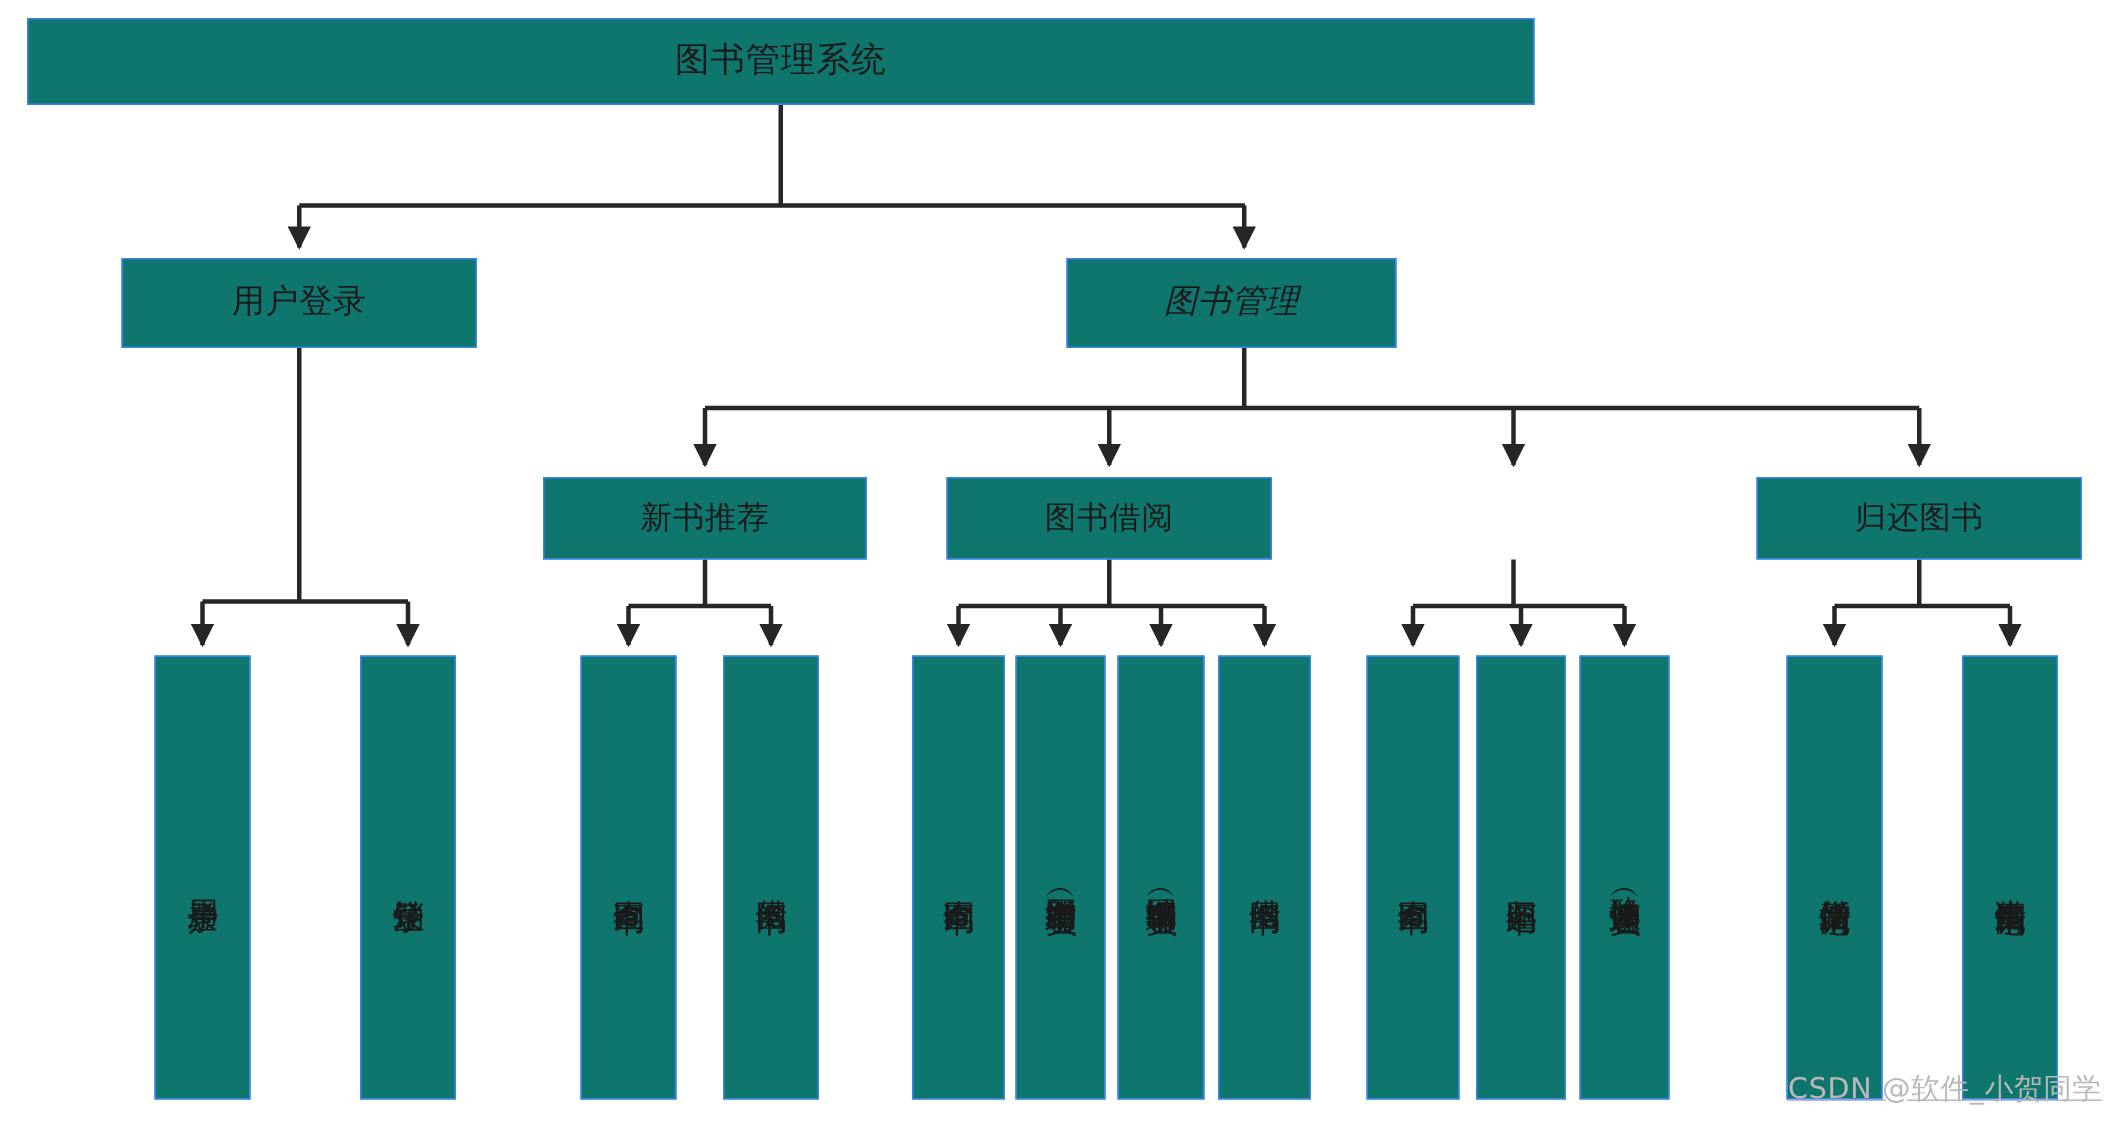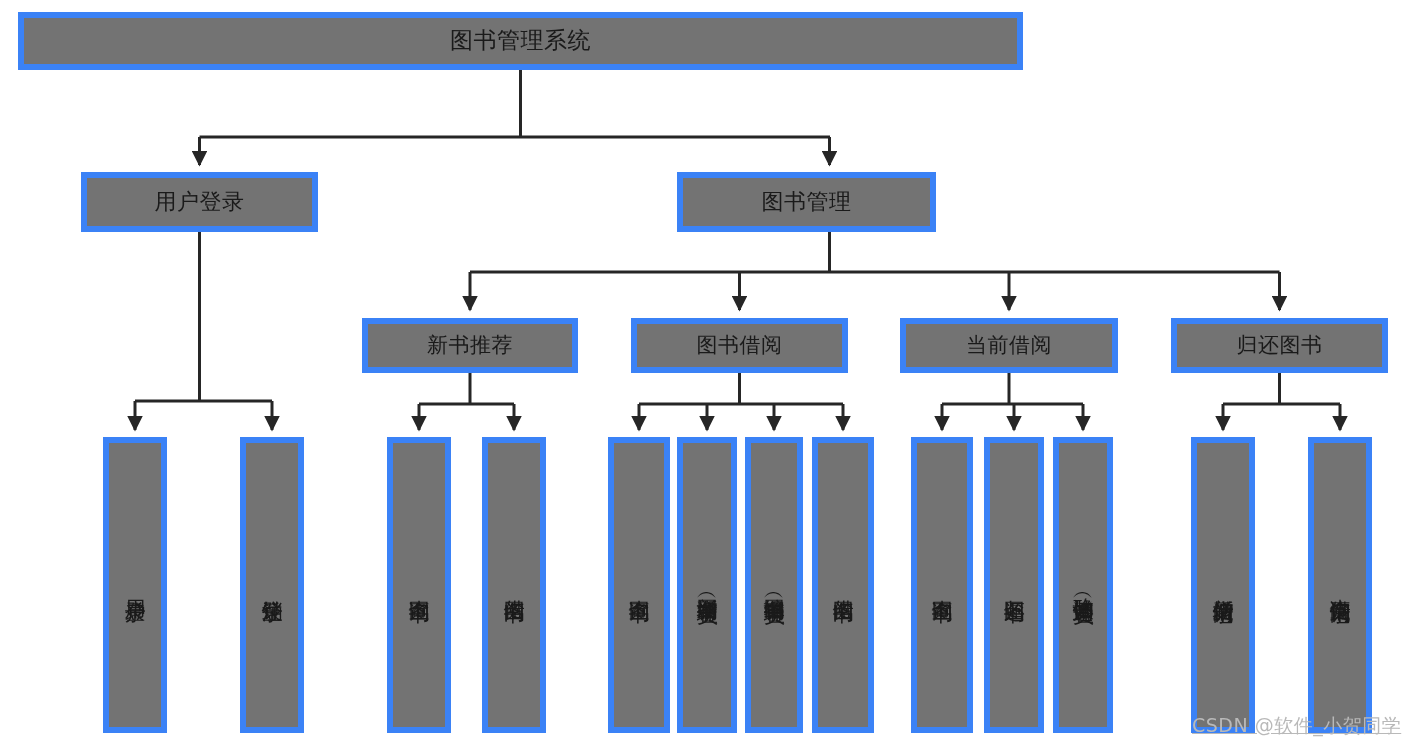--- a/index.html
+++ b/index.html
@@ -21,22 +21,22 @@
   #wires {
     position: absolute;
     left: 0;
     top: 0;
     width: 1405px;
     height: 747px;
   }
   .node {
     position: absolute;
     box-sizing: border-box;
-    background: #737373;
-    border: 6px solid #3b82f6;
+    background: #0f766e;
+    border: 1px solid #3b82f6;
     display: flex;
     align-items: center;
     justify-content: center;
     z-index: 2;
   }
   .node .label {
     color: #1a1a1a;
     line-height: 1.18;
     letter-spacing: 0.5px;
     white-space: nowrap;
@@ -126,32 +126,29 @@
     </g>
   </svg>
 
   <div class="node level-0" style="left:18px; top:12px; width:1005px; height:58px;">
     <span class="label">图书管理系统</span>
   </div>
 
   <div class="node level-1" style="left:81px; top:172px; width:237px; height:60px;">
     <span class="label">用户登录</span>
   </div>
-  <div class="node level-1" style="left:677px; top:172px; width:259px; height:60px;">
+  <div class="node level-1" style="left:711px; top:172px; width:220px; height:60px;font-style:italic;">
     <span class="label">图书管理</span>
   </div>
 
   <div class="node level-2" style="left:362px; top:318px; width:216px; height:55px;">
     <span class="label">新书推荐</span>
   </div>
   <div class="node level-2" style="left:631px; top:318px; width:217px; height:55px;">
     <span class="label">图书借阅</span>
-  </div>
-  <div class="node level-2" style="left:900px; top:318px; width:218px; height:55px;">
-    <span class="label">当前借阅</span>
   </div>
   <div class="node level-2" style="left:1171px; top:318px; width:217px; height:55px;">
     <span class="label">归还图书</span>
   </div>
 
   <div class="node leaf" style="left:103px; top:437px; width:64px; height:296px;">
     <span class="label">用户登录</span>
   </div>
   <div class="node leaf" style="left:240px; top:437px; width:64px; height:296px;">
     <span class="label">注销登录</span>

